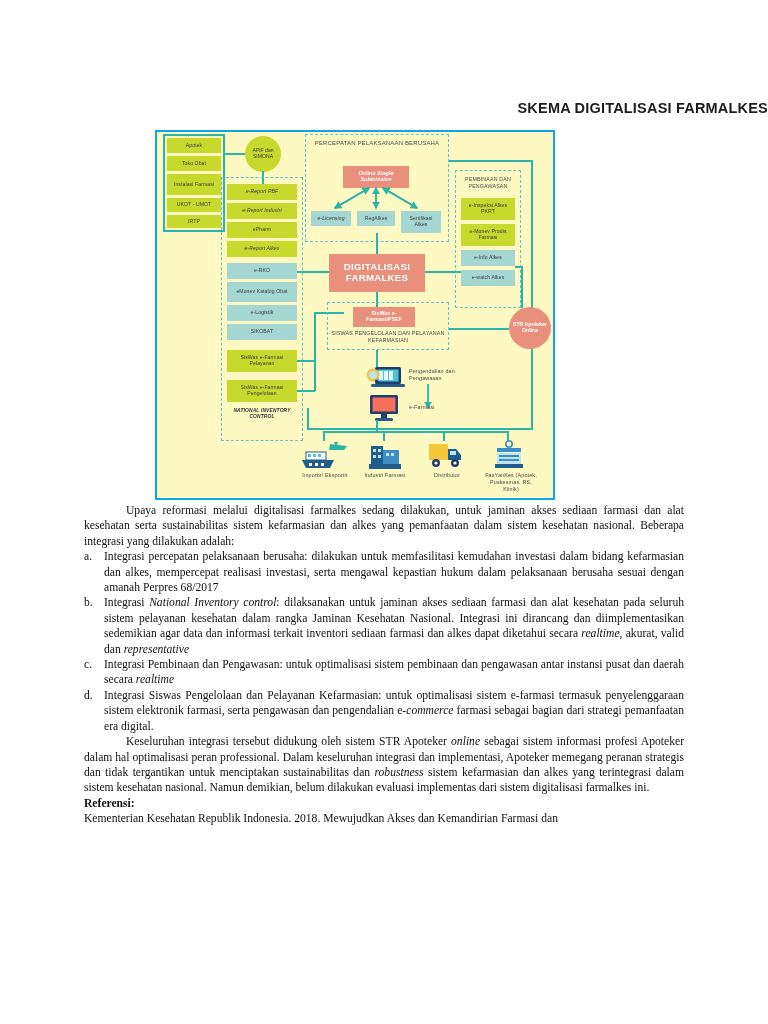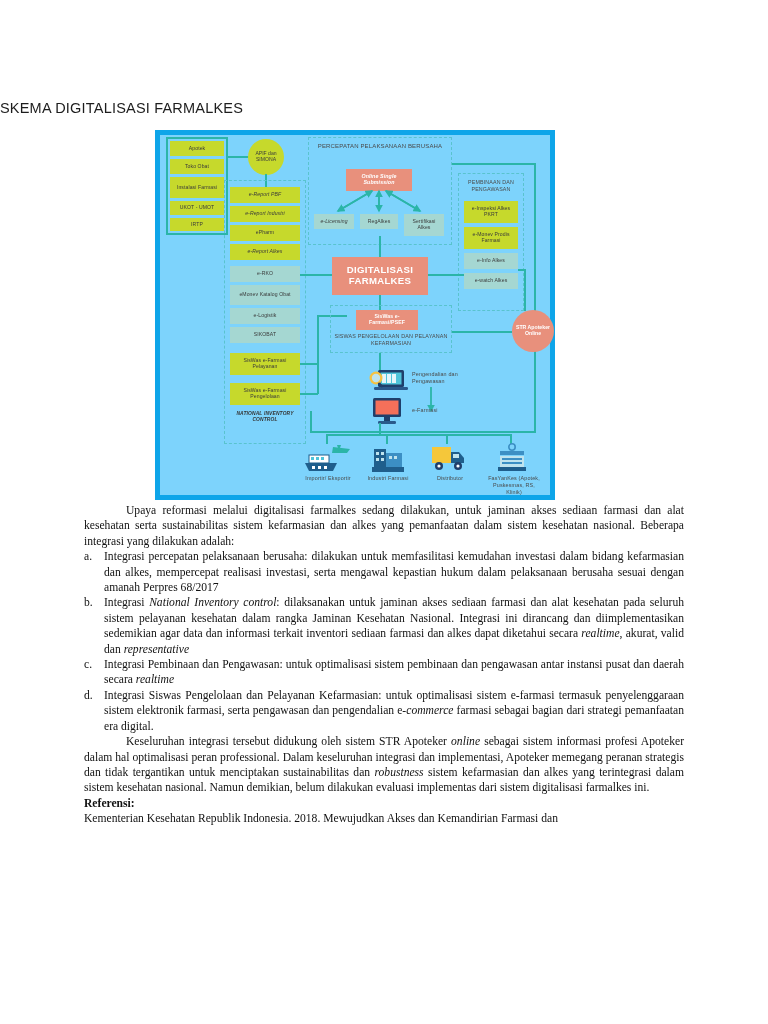--- a/index.html
+++ b/index.html
@@ -9,30 +9,30 @@
     background:#ffffff;
     font-family:"Liberation Sans", sans-serif;
     color:#1a1a1a;
     overflow:hidden;
   }
   .page { position:relative; width:768px; height:1024px; padding:0; }
 
   
   .fig-title {
     position:absolute; left:0; top:100px; width:768px;
-    text-align:left; font-size:14.5px; font-weight:normal;
+    text-align:right; font-size:14.5px; font-weight:bold;
     letter-spacing:.2px; color:#1d1d1d;
   }
 
   
   .diagram {
     position:absolute; left:155px; top:130px;
     width:400px; height:370px;
-    border:5px solid #0ea5e9;
-    background:#7dd3fc;
+    border:2px solid #0ea5e9;
+    background:#fef9c3;
   }
   .diagram > * { position:absolute; }
 
   
   .bx {
     display:flex; align-items:center; justify-content:center;
     text-align:center; line-height:1.12;
     font-size:5.1px; letter-spacing:.1px; color:#3a3a3a;
     padding:1px 2px;
   }

